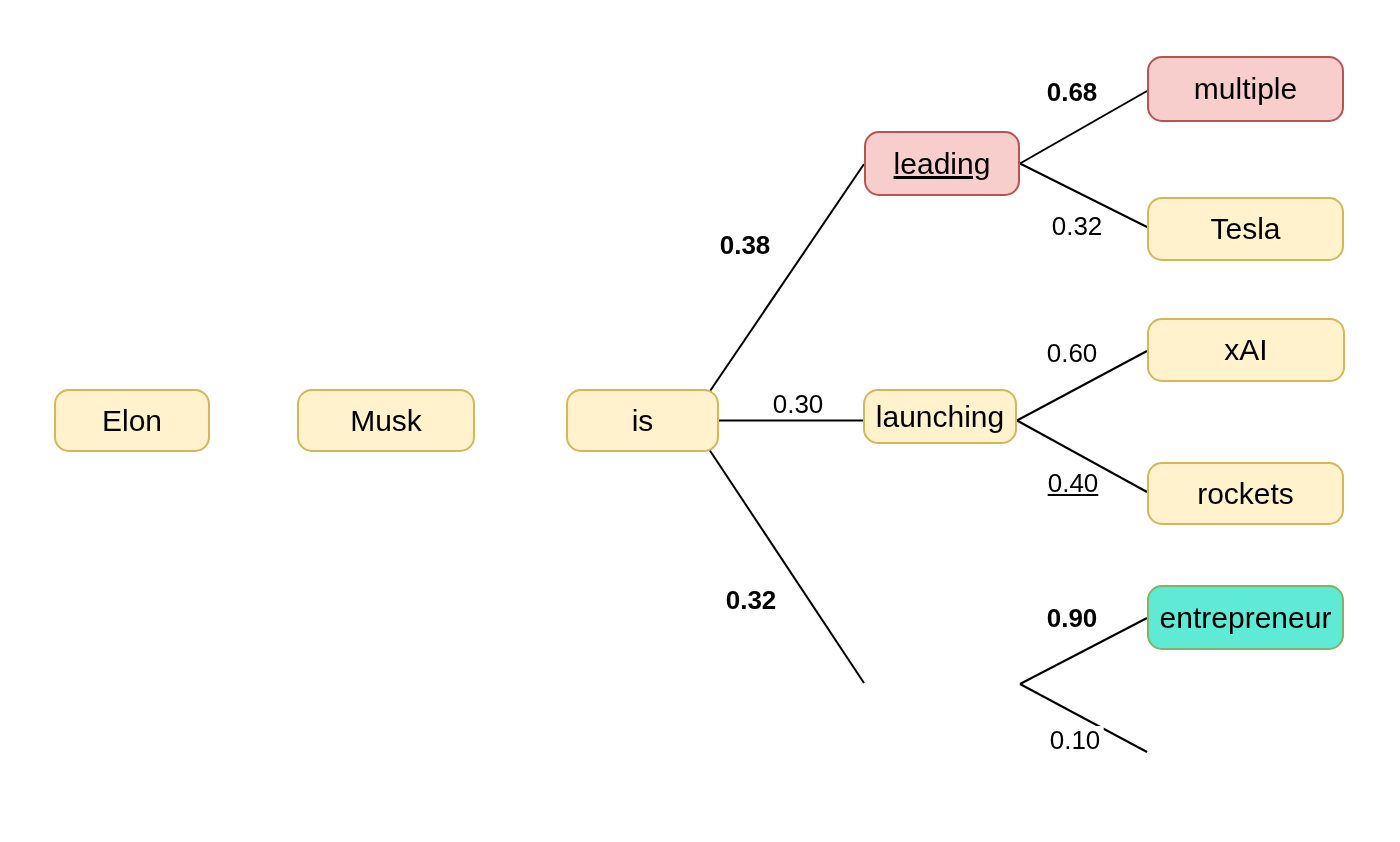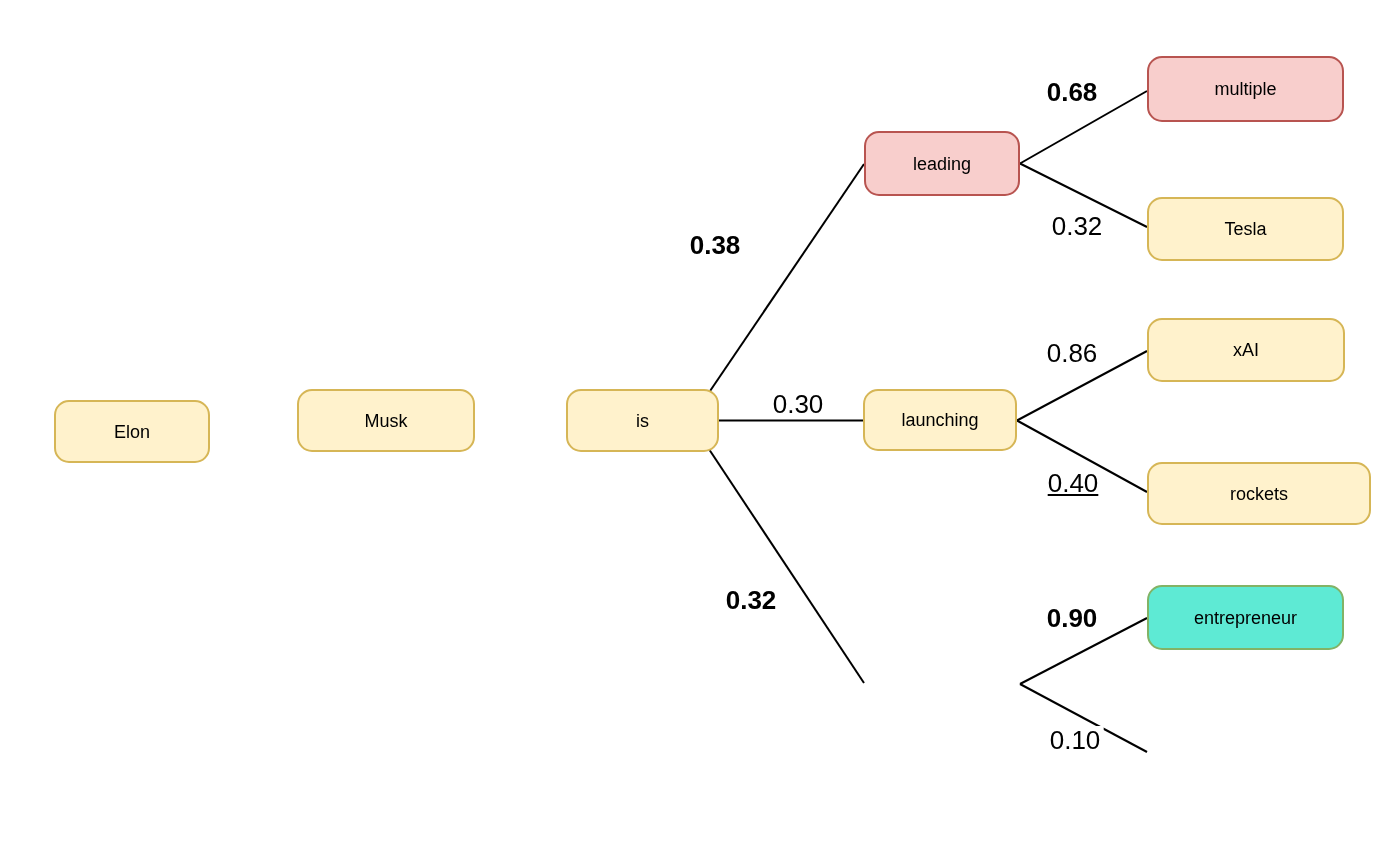--- a/index.html
+++ b/index.html
@@ -31,21 +31,21 @@
     stroke: #000000;
     stroke-width: 2;
   }
   .node {
     position: absolute;
     display: flex;
     align-items: center;
     justify-content: center;
     border: 2px solid #0ea5e9;
     border-radius: 15px;
-    font-size: 18px;
+    font-size: 30px;
     line-height: 1;
     box-sizing: border-box;
     white-space: nowrap;
   }
   .node.yellow { background: #FFF2CC; border-color: #D6B656; }
   .node.red    { background: #F8CECC; border-color: #B85450; }
   .node.green  { background: #5eead4; border-color: #82B366; }
   .edge-label {
     position: absolute;
     transform: translate(-50%, -50%);
@@ -67,34 +67,34 @@
     <line x1="690" y1="420.5" x2="863" y2="420.5"></line>
     <line x1="690" y1="420.5" x2="864" y2="683"></line>
     <line x1="1020" y1="163.5" x2="1147" y2="91"></line>
     <line x1="1020" y1="163.5" x2="1147" y2="227"></line>
     <line x1="1017" y1="420.5" x2="1147" y2="351"></line>
     <line x1="1017" y1="420.5" x2="1147" y2="492"></line>
     <line x1="1020" y1="684" x2="1147" y2="618"></line>
     <line x1="1020" y1="684" x2="1147" y2="752"></line>
   </svg>
 
-  <div class="node yellow" style="left:54px;  top:400px; width:156px; height:63px;">Elon</div>
+  <div class="node yellow" style="left:54px;  top:389px; width:156px; height:63px;">Elon</div>
   <div class="node yellow" style="left:297px; top:389px; width:178px; height:63px;">Musk</div>
   <div class="node yellow" style="left:566px; top:389px; width:153px; height:63px;">is</div>
-  <div class="node red" style="left:864px; top:131px; width:156px; height:65px;">leading</div>
-  <div class="node yellow" style="left:863px; top:389px; width:154px; height:62px;">launching</div>
+  <div class="node red" style="left:864px; top:131px; width:156px; height:65px;text-decoration:underline;">leading</div>
+  <div class="node yellow" style="left:863px; top:389px; width:154px; height:55px;">launching</div>
   <div class="node red" style="left:1147px; top:56px;  width:197px; height:66px;">multiple</div>
   <div class="node yellow" style="left:1147px; top:197px; width:197px; height:64px;">Tesla</div>
   <div class="node yellow" style="left:1147px; top:318px; width:198px; height:64px;">xAI</div>
-  <div class="node yellow" style="left:1147px; top:462px; width:224px; height:63px;">rockets</div>
+  <div class="node yellow" style="left:1147px; top:462px; width:197px; height:63px;">rockets</div>
   <div class="node green" style="left:1147px; top:585px; width:197px; height:65px;">entrepreneur</div>
 
-  <div class="edge-label bold" style="left:715px;  top:245px;text-align:center;">0.38</div>
+  <div class="edge-label bold" style="left:745px;  top:245px;text-align:center;">0.38</div>
   <div class="edge-label" style="left:798px;  top:404px;">0.30</div>
   <div class="edge-label bold" style="left:751px;  top:600px;">0.32</div>
   <div class="edge-label bold" style="left:1072px; top:92px;">0.68</div>
   <div class="edge-label" style="left:1077px; top:226px;">0.32</div>
-  <div class="edge-label" style="left:1072px; top:353px;">0.86</div>
+  <div class="edge-label" style="left:1072px; top:353px;">0.60</div>
   <div class="edge-label" style="left:1073px; top:483px;text-decoration:underline;">0.40</div>
   <div class="edge-label bold" style="left:1072px; top:618px;">0.90</div>
   <div class="edge-label" style="left:1075px; top:740px;">0.10</div>
 
 </div>
 
 </body></html>

